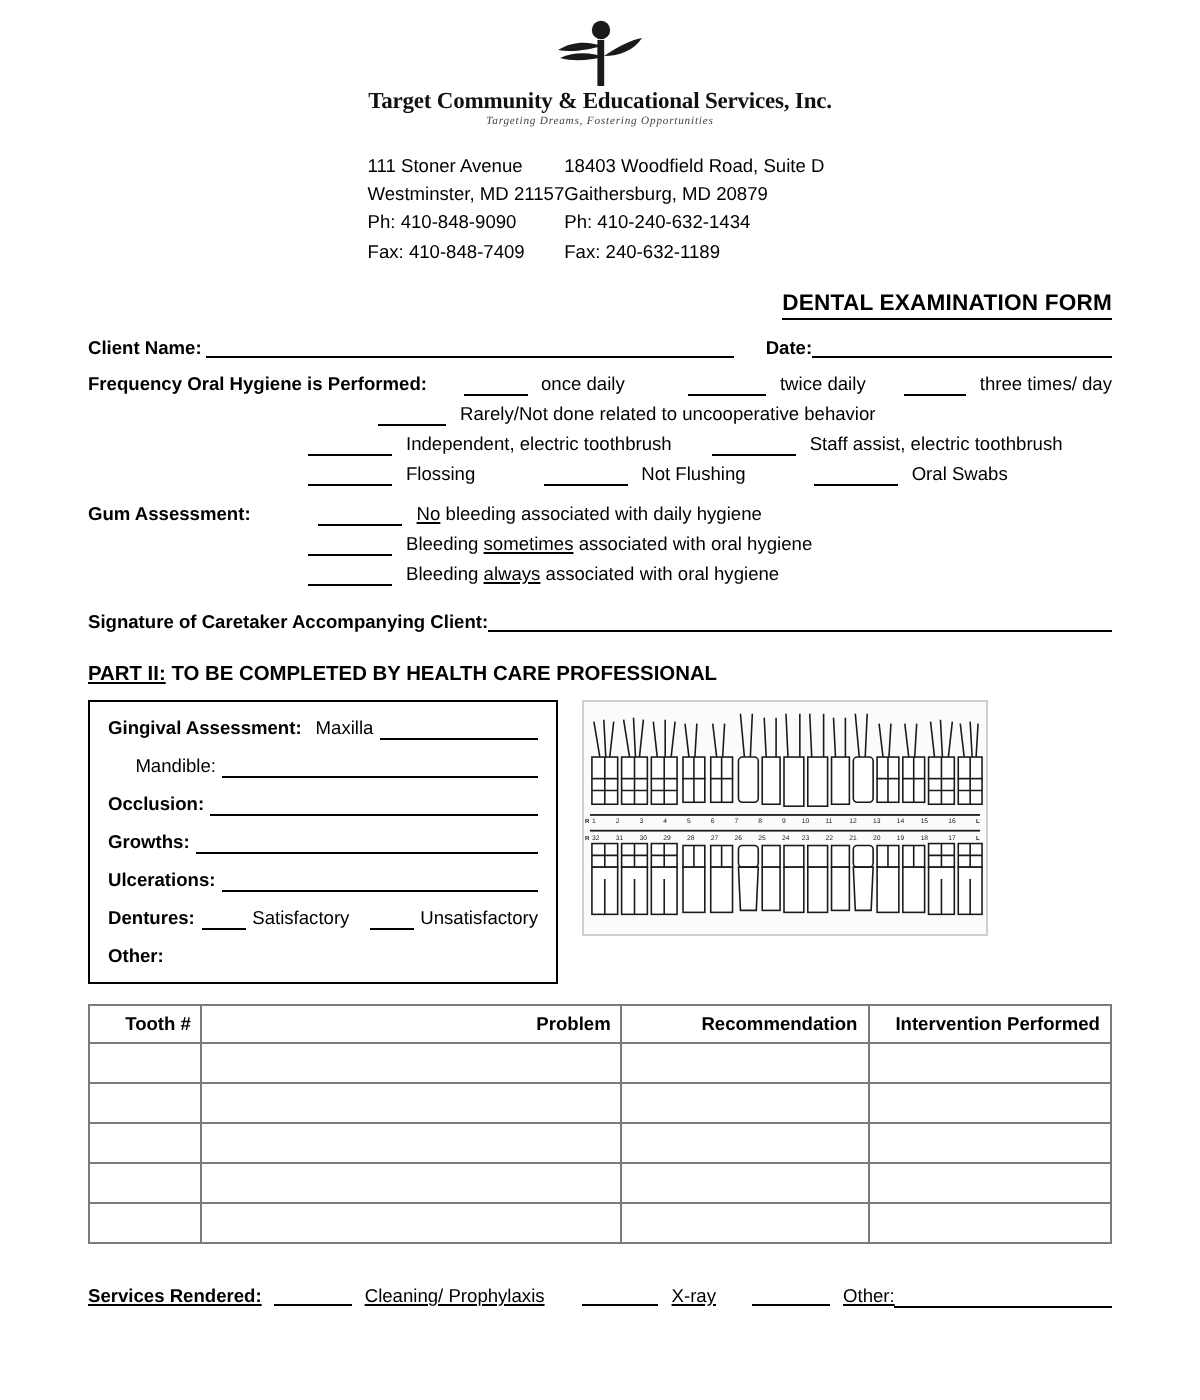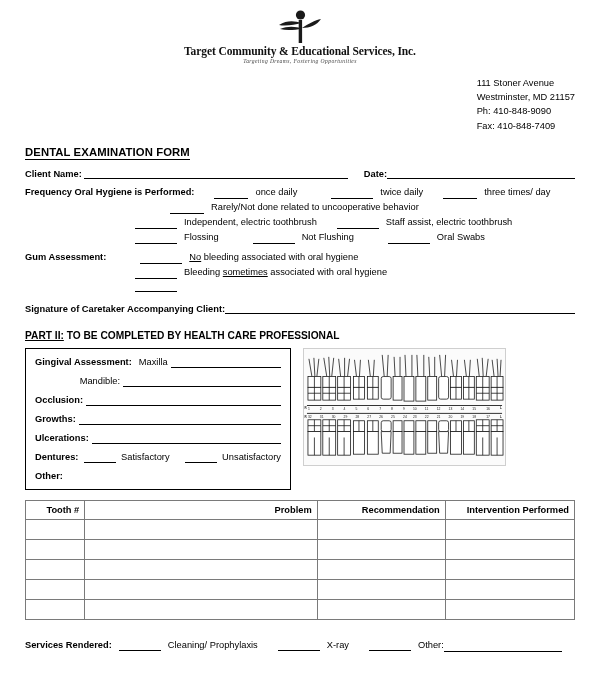--- a/index.html
+++ b/index.html
@@ -13,21 +13,21 @@
     overflow: hidden;
     font-family: "Liberation Sans", sans-serif;
     color: #000000;
     position: relative;
   }
   .page {
     position: relative;
     width: 600px;
     height: 700px;
     box-sizing: border-box;
-    padding: 0 25px;
+    padding: 0 44px;
   }
 
   
   .logo-block {
     padding-top: 10px;
     text-align: center;
   }
   .logo-mark {
     display: block;
     margin: 0 auto;
@@ -45,50 +45,50 @@
     font-style: italic;
     font-size: 5.6px;
     color: #444;
     letter-spacing: 0.4px;
     margin-top: 1px;
   }
 
   
   .addresses {
     display: flex;
-    justify-content: flex-end;
+    justify-content: center;
     margin-top: 12px;
     font-size: 9.3px;
     line-height: 14.2px;
   }
   .addr-col { white-space: pre-line; }
   .addr-right { margin-right: 4px; }
 
   
   .form-title {
-    text-align: left;
+    text-align: right;
     font-weight: bold;
     font-size: 11.3px;
     margin-top: 13px;
     letter-spacing: 0.1px;
   }
   .form-title span { border-bottom: 1px solid #000; padding-bottom: 1px; }
 
   
   .part-head {
     font-weight: bold;
     font-size: 10.2px;
     margin-top: 16px;
   }
   .part-head .u { text-decoration: underline; }
 
   
   .row {
     display: flex;
-    align-items: flex-end;
+    align-items: center;
     font-size: 9.3px;
     line-height: 13px;
     margin-top: 7px;
   }
   .row.tight { margin-top: 2px; }
   .lbl { font-weight: bold; white-space: nowrap; }
   .txt { white-space: nowrap; }
   .blank {
     display: inline-block;
     border-bottom: 1px solid #000;
@@ -123,21 +123,21 @@
   }
   .sig-fill { flex: 1; border-bottom: 1px solid #000; height: 11px; }
 
   
   .part2-area {
     display: flex;
     align-items: flex-start;
     margin-top: 7px;
   }
   .assess-box {
-    width: 266px;
+    width: 235px;
     border: 1.2px solid #000;
     box-sizing: border-box;
     padding: 7px 9px 7px 9px;
     font-size: 9.3px;
   }
   .ab-row {
     display: flex;
     align-items: flex-end;
     margin-bottom: 7px;
     line-height: 12px;
@@ -177,23 +177,24 @@
   }
   th.c-tooth { width: 50px; }
   th.c-problem { width: 235px; }
   th.c-rec { width: 120px; text-align: center; }
   th.c-int { width: 123px; text-align: center; }
 
   
   .footer { margin-top: 12px; }
   .f-row {
     display: flex;
-    align-items: flex-start;
+    align-items: center;
     font-size: 9.3px;
     margin-top: 20px;
+    text-decoration: underline;
   }
   .other-fill { width: 118px; border-bottom: 1px solid #000; height: 11px; }
 </style>
 </head>
 <body>
 
 <div class="page">
 
   <div class="logo-block">
     <svg class="logo-mark" width="46" height="34" viewBox="0 0 46 34">
@@ -205,20 +206,24 @@
     </svg>
     <div class="logo-name">Target Community &amp; Educational Services, Inc.</div>
     <div class="logo-tagline">Targeting Dreams, Fostering Opportunities</div>
   </div>
 
   <div class="addresses">
     <div class="addr-col">111 Stoner Avenue
 Westminster, MD 21157
 Ph: 410-848-9090
 Fax: 410-848-7409</div>
+    <div class="addr-col addr-right">18403 Woodfield Road, Suite D
+Gaithersburg, MD 20879
+Ph: 410-240-632-1434
+Fax: 240-632-1189</div>
   </div>
 
   <div class="form-title">
     <span>DENTAL EXAMINATION FORM</span>
   </div>
 
 
   <div class="line-clientname">
     <span class="lbl">Client Name:</span>
     <span class="cn-fill"></span>
@@ -274,34 +279,35 @@
     <span class="blank b-md"></span>
     <span class="gap-sm"></span>
     <span class="txt">Oral Swabs</span>
   </div>
 
   <div class="row">
     <span class="lbl">Gum Assessment:</span>
     <span class="gap-lg"></span>
     <span class="blank b-md"></span>
     <span class="gap-sm"></span>
-    <span class="txt"><span class="u">No</span><span> bleeding associated with oral hygiene</span></span>
+    <span class="txt"><span class="u">No</span><span> bleeding associated with daily hygiene</span></span>
   </div>
 
   <div class="row tight">
     <span class="indent-2"></span>
     <span class="blank b-md"></span>
     <span class="gap-sm"></span>
     <span class="txt"><span>Bleeding </span><span class="u">sometimes</span><span> associated with oral hygiene</span></span>
   </div>
 
   <div class="row tight">
     <span class="indent-2"></span>
     <span class="blank b-md"></span>
     <span class="gap-sm"></span>
+    <span class="txt"><span>Bleeding </span><span class="u">always</span><span> associated with oral hygiene</span></span>
   </div>
 
   <div class="sig-row">
     <span class="lbl">Signature of Caretaker Accompanying Client:</span>
     <span class="sig-fill"></span>
   </div>
 
   <div class="part-head">
     <span class="u">PART II:</span>
     <span>TO BE COMPLETED BY HEALTH CARE PROFESSIONAL</span>

